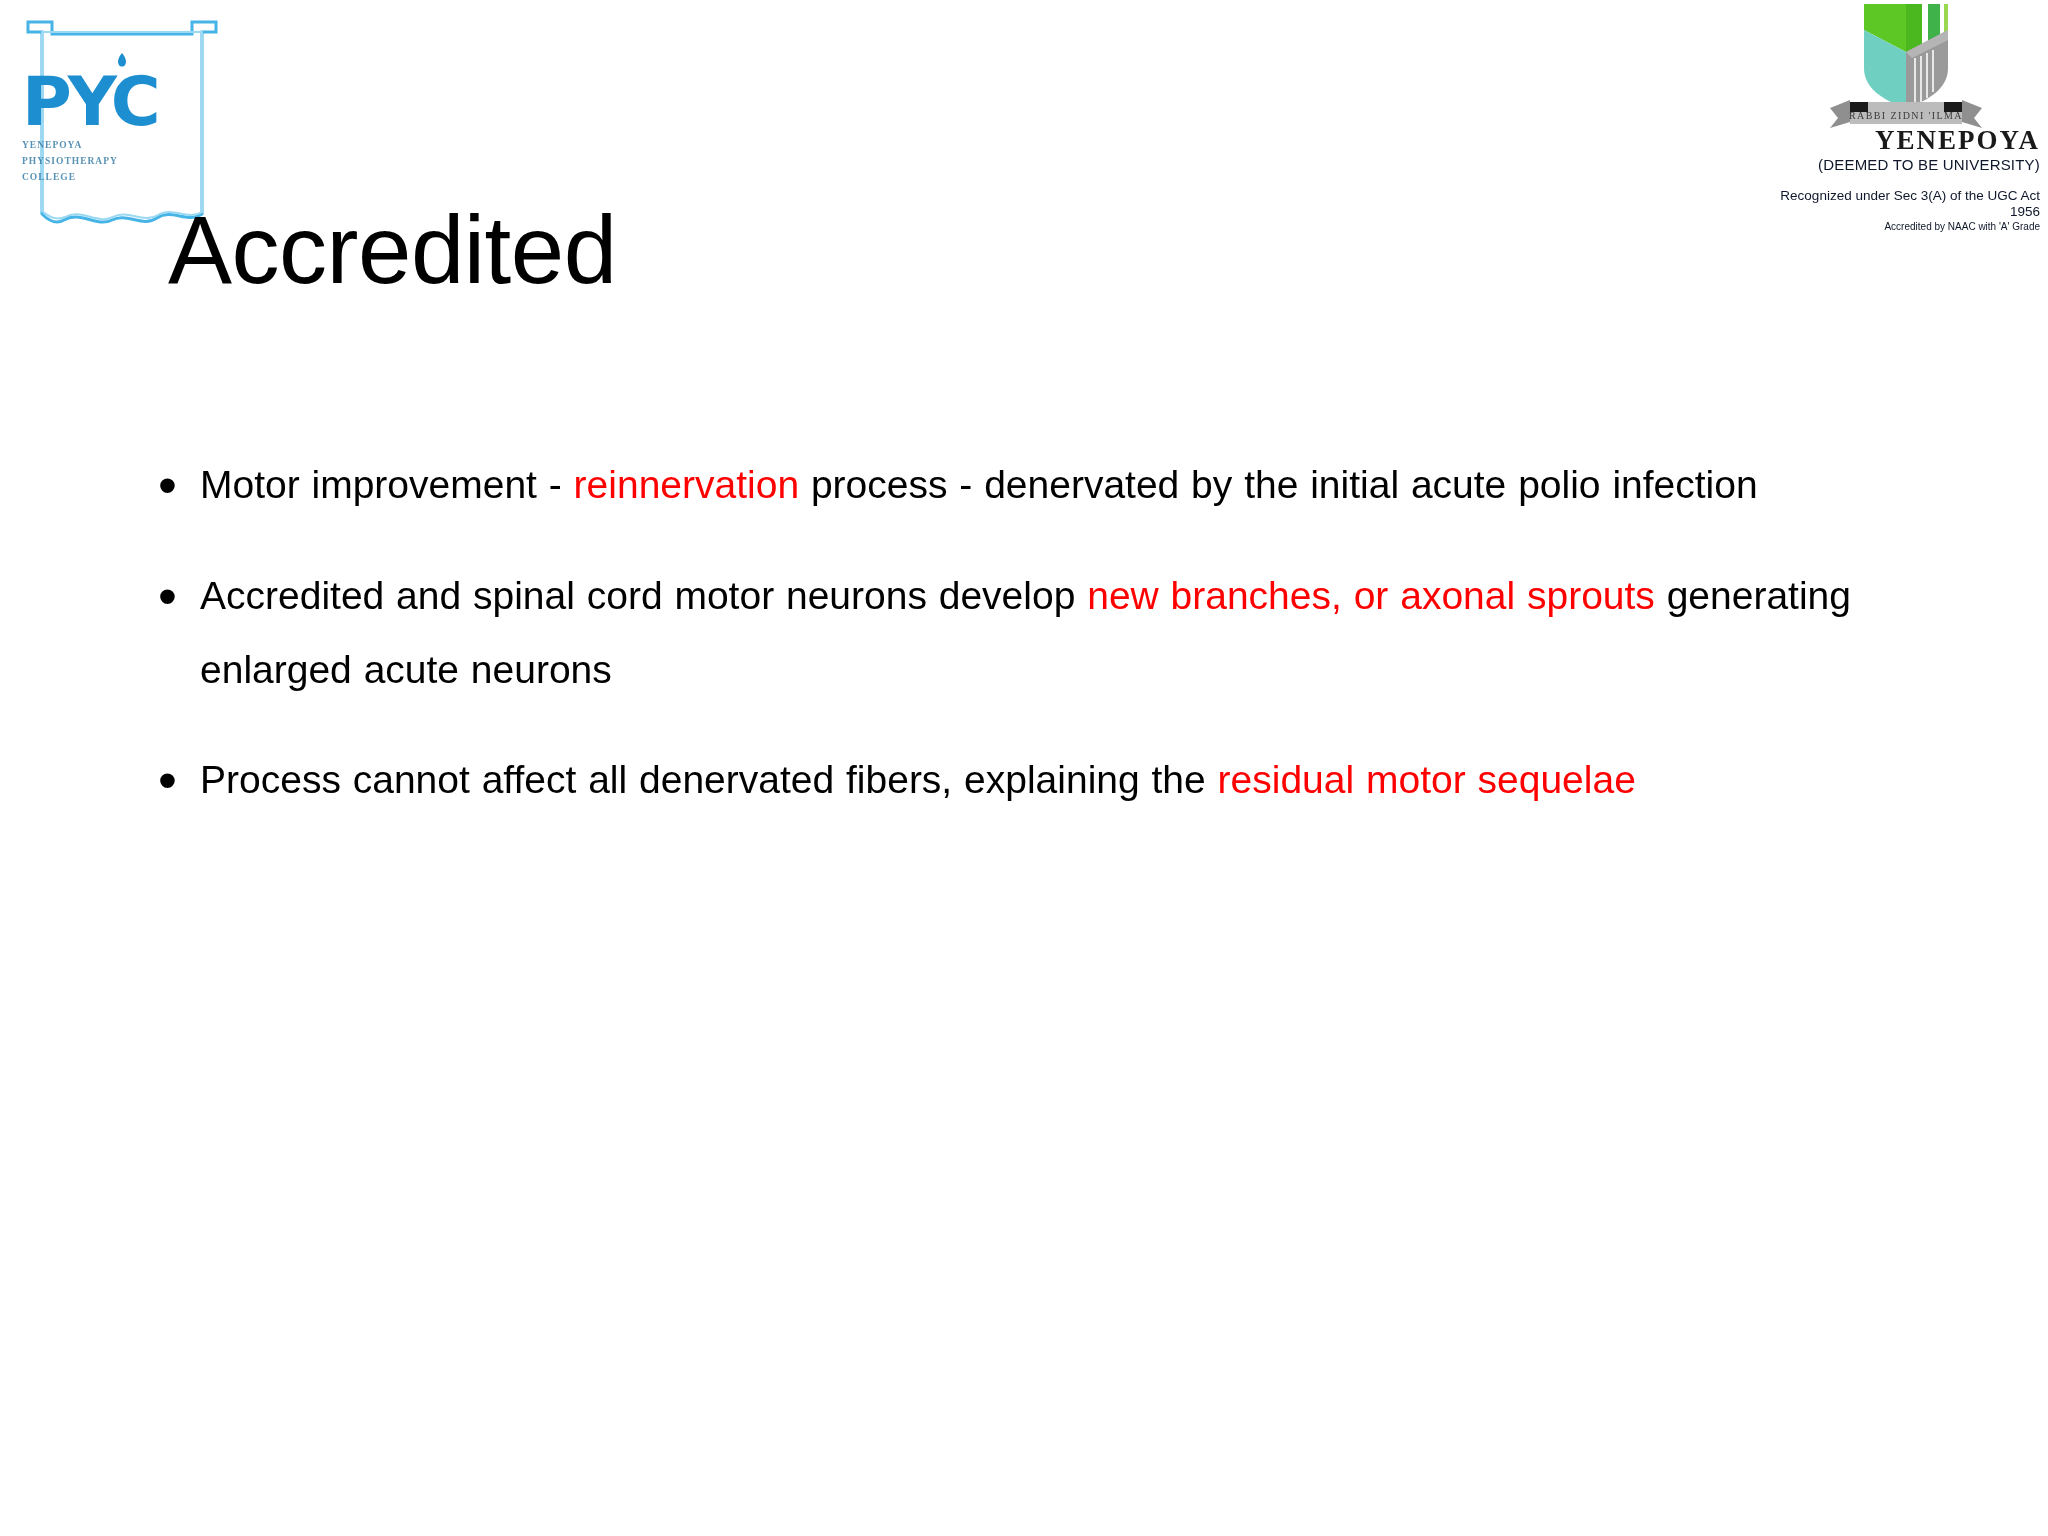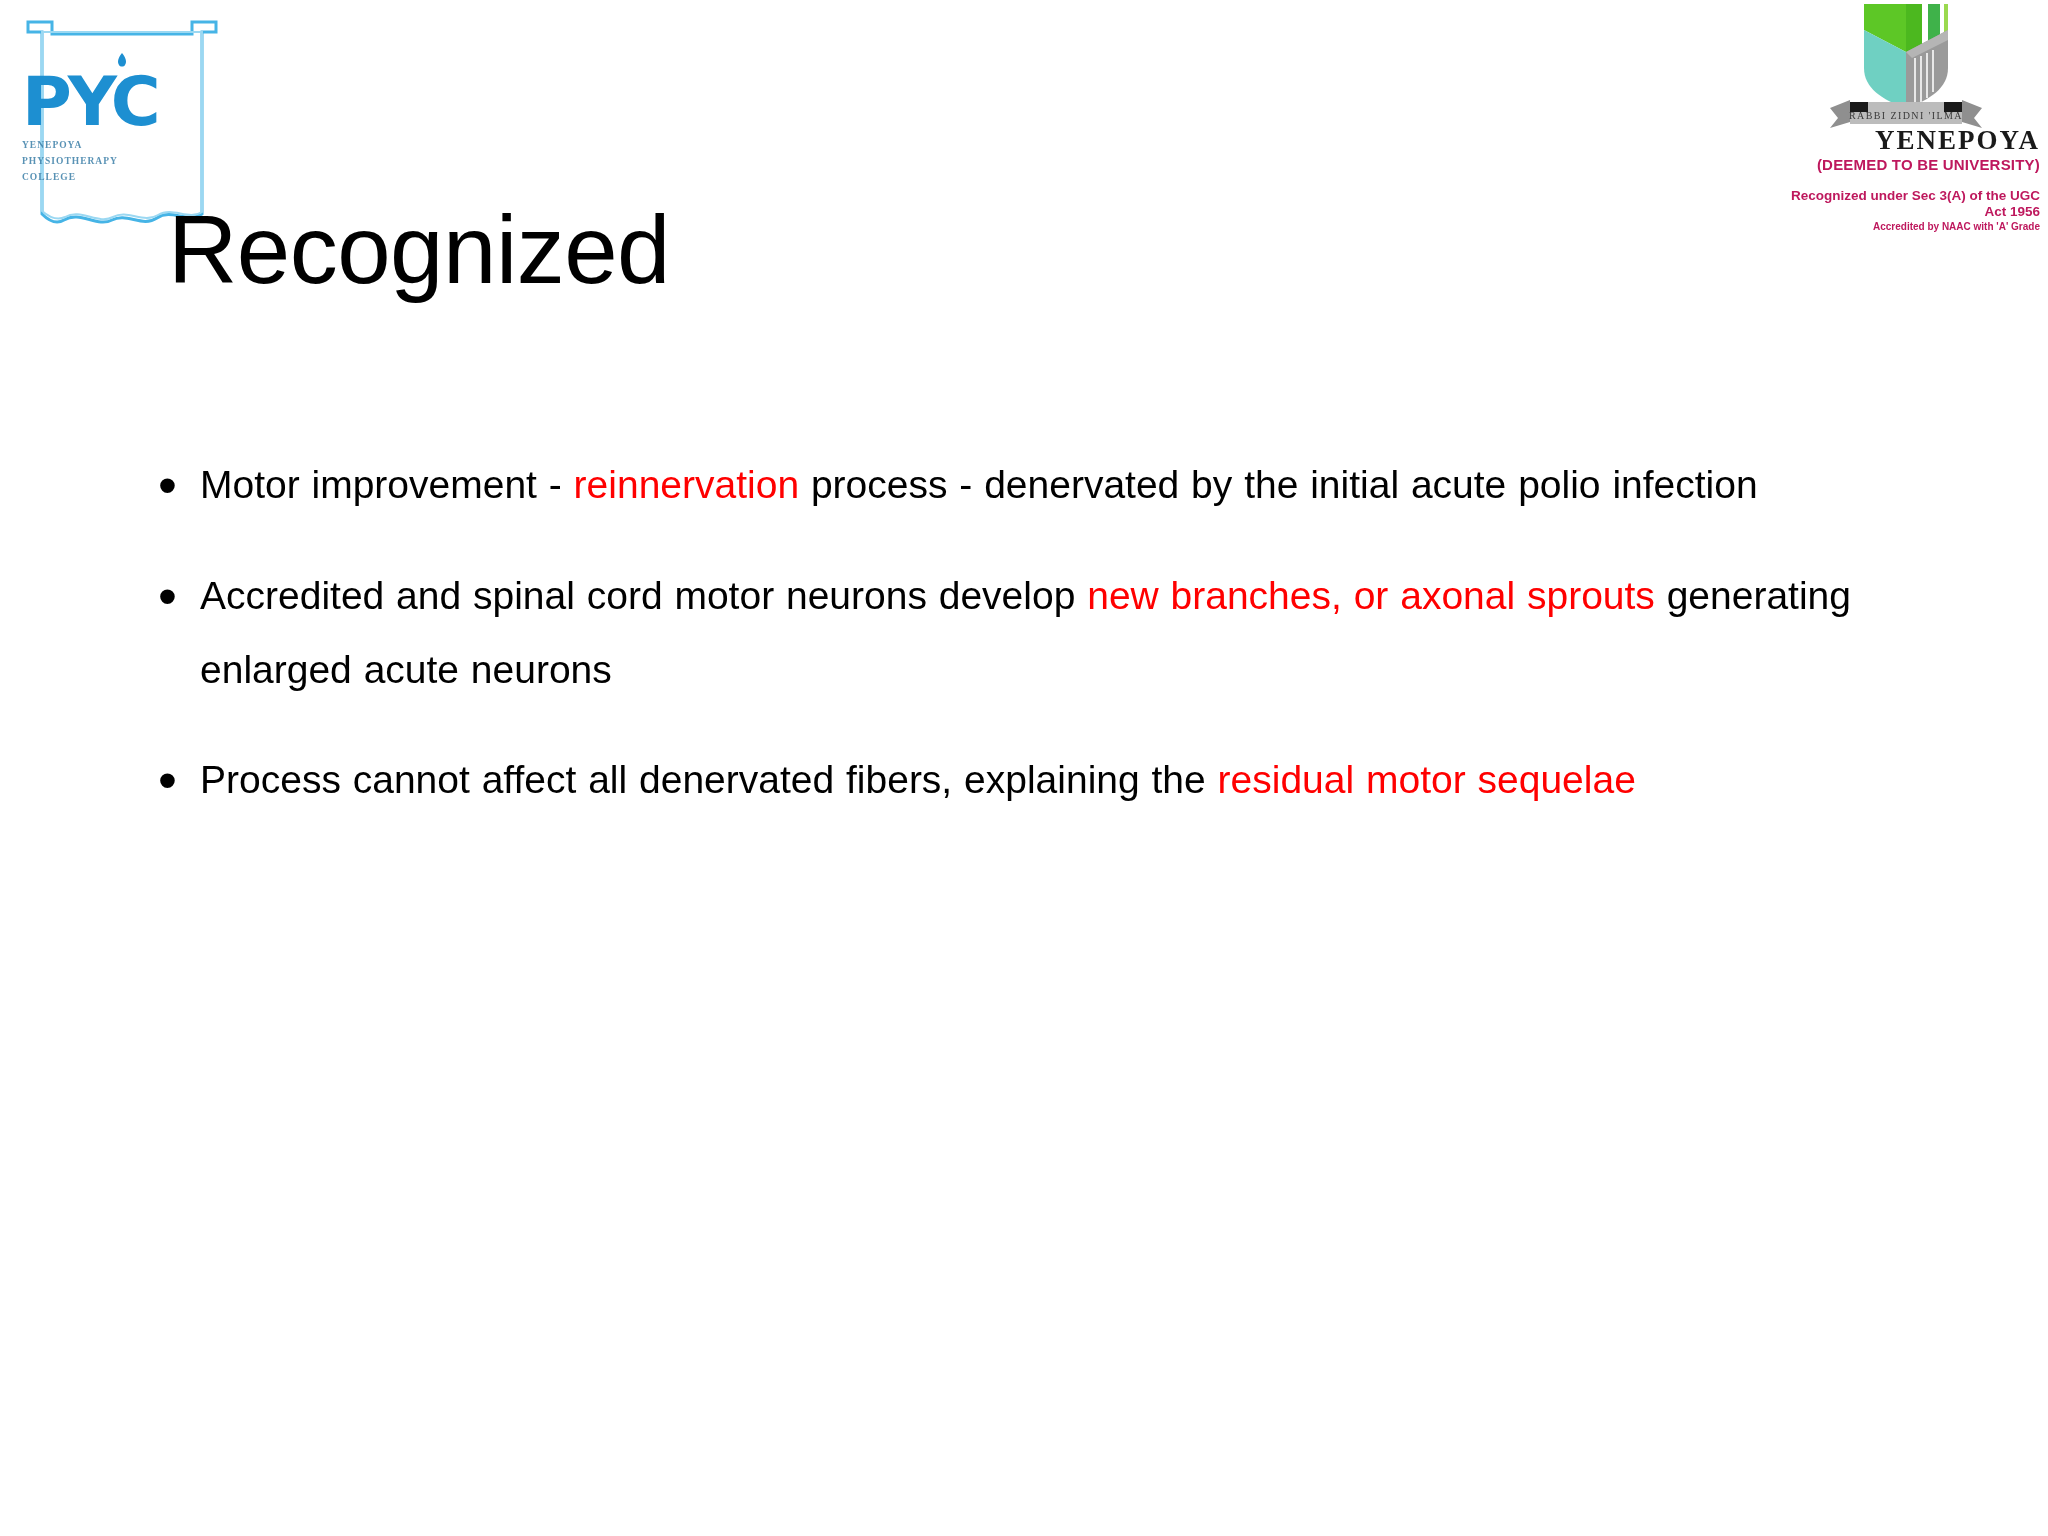--- a/index.html
+++ b/index.html
@@ -70,23 +70,22 @@
     font-family: "Liberation Serif", serif;
     font-weight: bold;
     font-size: 27px;
     letter-spacing: 2px;
     color: #1a1a1a;
     line-height: 1.1;
     margin-top: -2px;
   }
   #logo-right .uni-line {
     font-family: "Liberation Sans", sans-serif;
-    color: #be185d;
+    color: #0f172a;
     line-height: 1.22;
-    font-weight: bold;
   }
   #logo-right .l1 { font-size: 15px; letter-spacing: .2px; }
   #logo-right .l2 { font-size: 13.5px; margin-top: 14px; }
   #logo-right .l3 { font-size: 10px; }
 
   
   #slide-title {
     position: absolute;
     left: 168px;
     top: 138px;
@@ -187,21 +186,21 @@
     <path d="M78 102 L96 102 L96 112 L78 112 Z" fill="#1a1a1a"></path>
     <path d="M172 102 L190 102 L190 112 L172 112 Z" fill="#1a1a1a"></path>
     <text x="134" y="119" font-family="Liberation Serif, serif" font-size="10" fill="#3a3a3a" text-anchor="middle" letter-spacing="1.4">RABBI ZIDNI 'ILMA</text>
   </svg>
   <div class="uni-name">YENEPOYA</div>
   <div class="uni-line l1">(DEEMED TO BE UNIVERSITY)</div>
   <div class="uni-line l2">Recognized under Sec 3(A) of the UGC Act 1956</div>
   <div class="uni-line l3">Accredited by NAAC with 'A' Grade</div>
 </div>
 
-<h1 id="slide-title">Recognized</h1>
+<h1 id="slide-title">Accredited</h1>
 
 <div id="bullet-list">
     <div class="bullet-item">
       <div class="bullet-marker">•</div>
       <div class="bullet-text"><span>Motor improvement - </span><span class="hl">reinnervation</span><span> process - denervated by the initial acute polio infection</span></div>
     </div>
     <div class="bullet-item">
       <div class="bullet-marker">•</div>
       <div class="bullet-text"><span>Accredited and spinal cord motor neurons develop </span><span class="hl">new branches, or axonal sprouts</span><span> generating enlarged acute neurons</span></div>
     </div>

